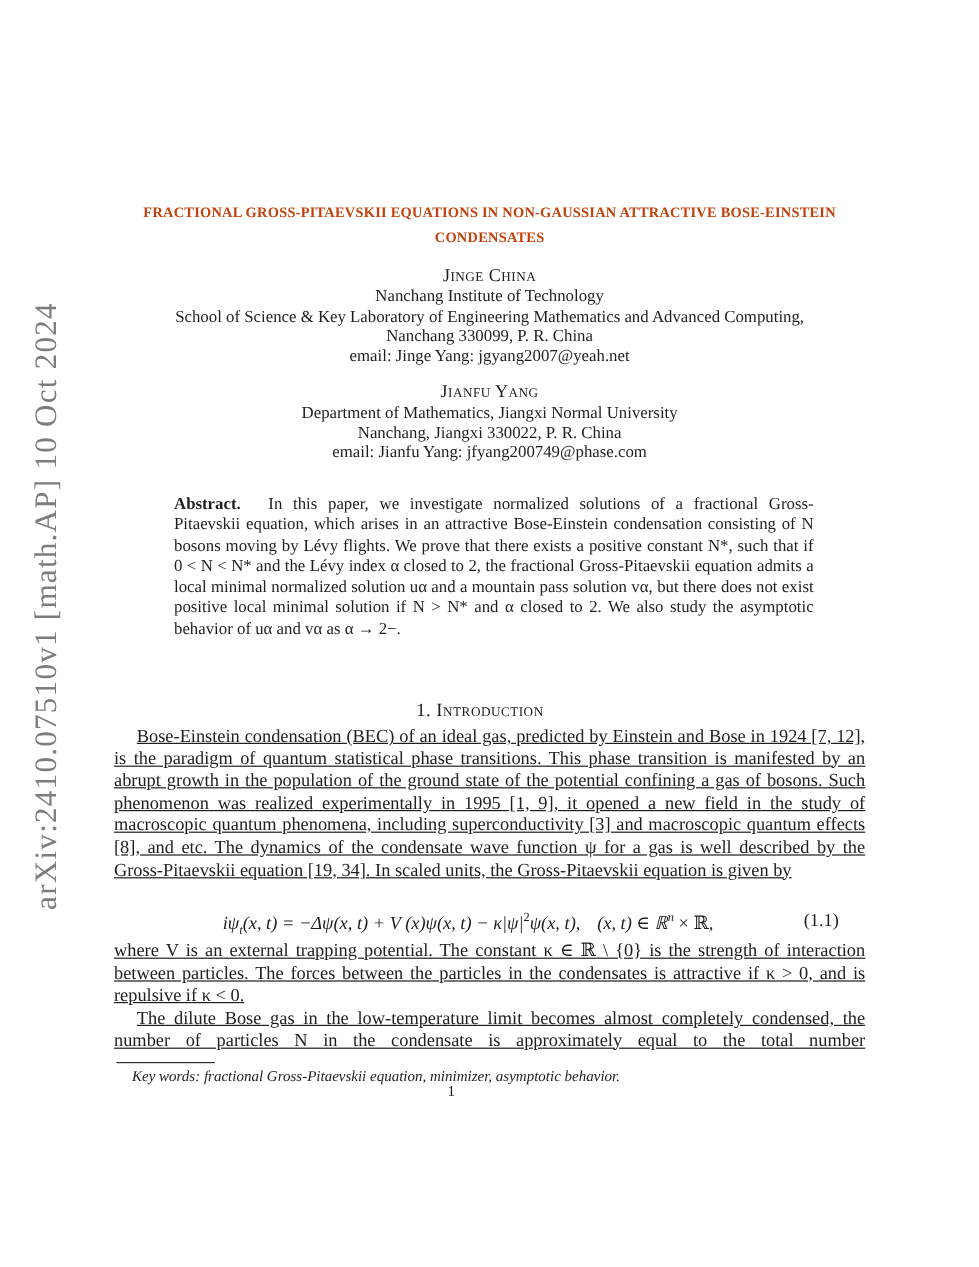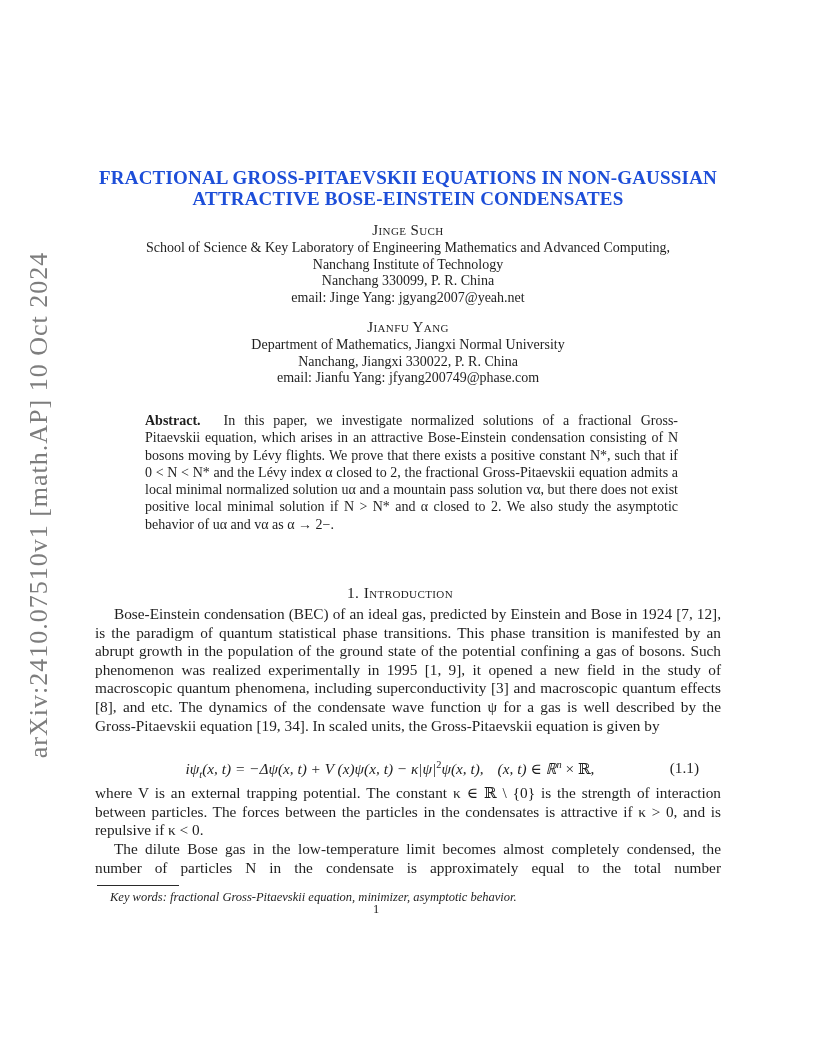--- a/index.html
+++ b/index.html
@@ -19,24 +19,24 @@
     white-space: nowrap;
     font-size: 26px;
     letter-spacing: 1px;
     color: #7d7d7d;
   }
   .title {
     position: absolute;
     top: 167px; left: 98px; width: 620px;
     text-align: center;
     font-weight: bold;
-    font-size: 19px;
+    font-size: 12px;
     line-height: 21px;
     letter-spacing: 0.2px;
-    color: #1d4ed8;
+    color: #c2410c;
   }
   .author-name {
     position: absolute;
     left: 98px; width: 620px;
     text-align: center;
     font-variant: small-caps;
     font-size: 15px;
     letter-spacing: 0.4px;
   }
   .author-lines {
@@ -61,20 +61,21 @@
     font-variant: small-caps;
     font-size: 15.5px;
     letter-spacing: 0.4px;
   }
   .body-par {
     position: absolute;
     left: 95px; width: 626px;
     font-size: 15.3px;
     line-height: 18.6px;
     text-align: justify;
+    text-decoration: underline;
   }
   .indent { text-indent: 19px; }
   .justify-last { text-align-last: justify; }
   .equation {
     position: absolute;
     top: 758px; left: 95px; width: 626px;
     height: 24px;
     font-size: 15.3px;
     text-align: center;
   }
@@ -109,24 +110,24 @@
 </style>
 </head>
 <body>
 
 <div class="page">
 
   <div class="arxiv-stamp">arXiv:2410.07510v1  [math.AP]  10 Oct 2024</div>
 
   <div class="title">FRACTIONAL GROSS-PITAEVSKII EQUATIONS IN NON-GAUSSIAN ATTRACTIVE BOSE-EINSTEIN CONDENSATES</div>
 
-  <div class="author-name" style="top:222px">Jinge Such</div>
+  <div class="author-name" style="top:222px">Jinge China</div>
   <div class="author-lines" style="top:240px">
+    <div>Nanchang Institute of Technology</div>
     <div>School of Science &amp; Key Laboratory of Engineering Mathematics and Advanced Computing,</div>
-    <div>Nanchang Institute of Technology</div>
     <div>Nanchang 330099, P. R. China</div>
     <div>email: Jinge Yang: jgyang2007@yeah.net</div>
   </div>
 
   <div class="author-name" style="top:319px">Jianfu Yang</div>
   <div class="author-lines" style="top:337px">
     <div>Department of Mathematics, Jiangxi Normal University</div>
     <div>Nanchang, Jiangxi 330022, P. R. China</div>
     <div>email: Jianfu Yang: jfyang200749@phase.com</div>
   </div>

